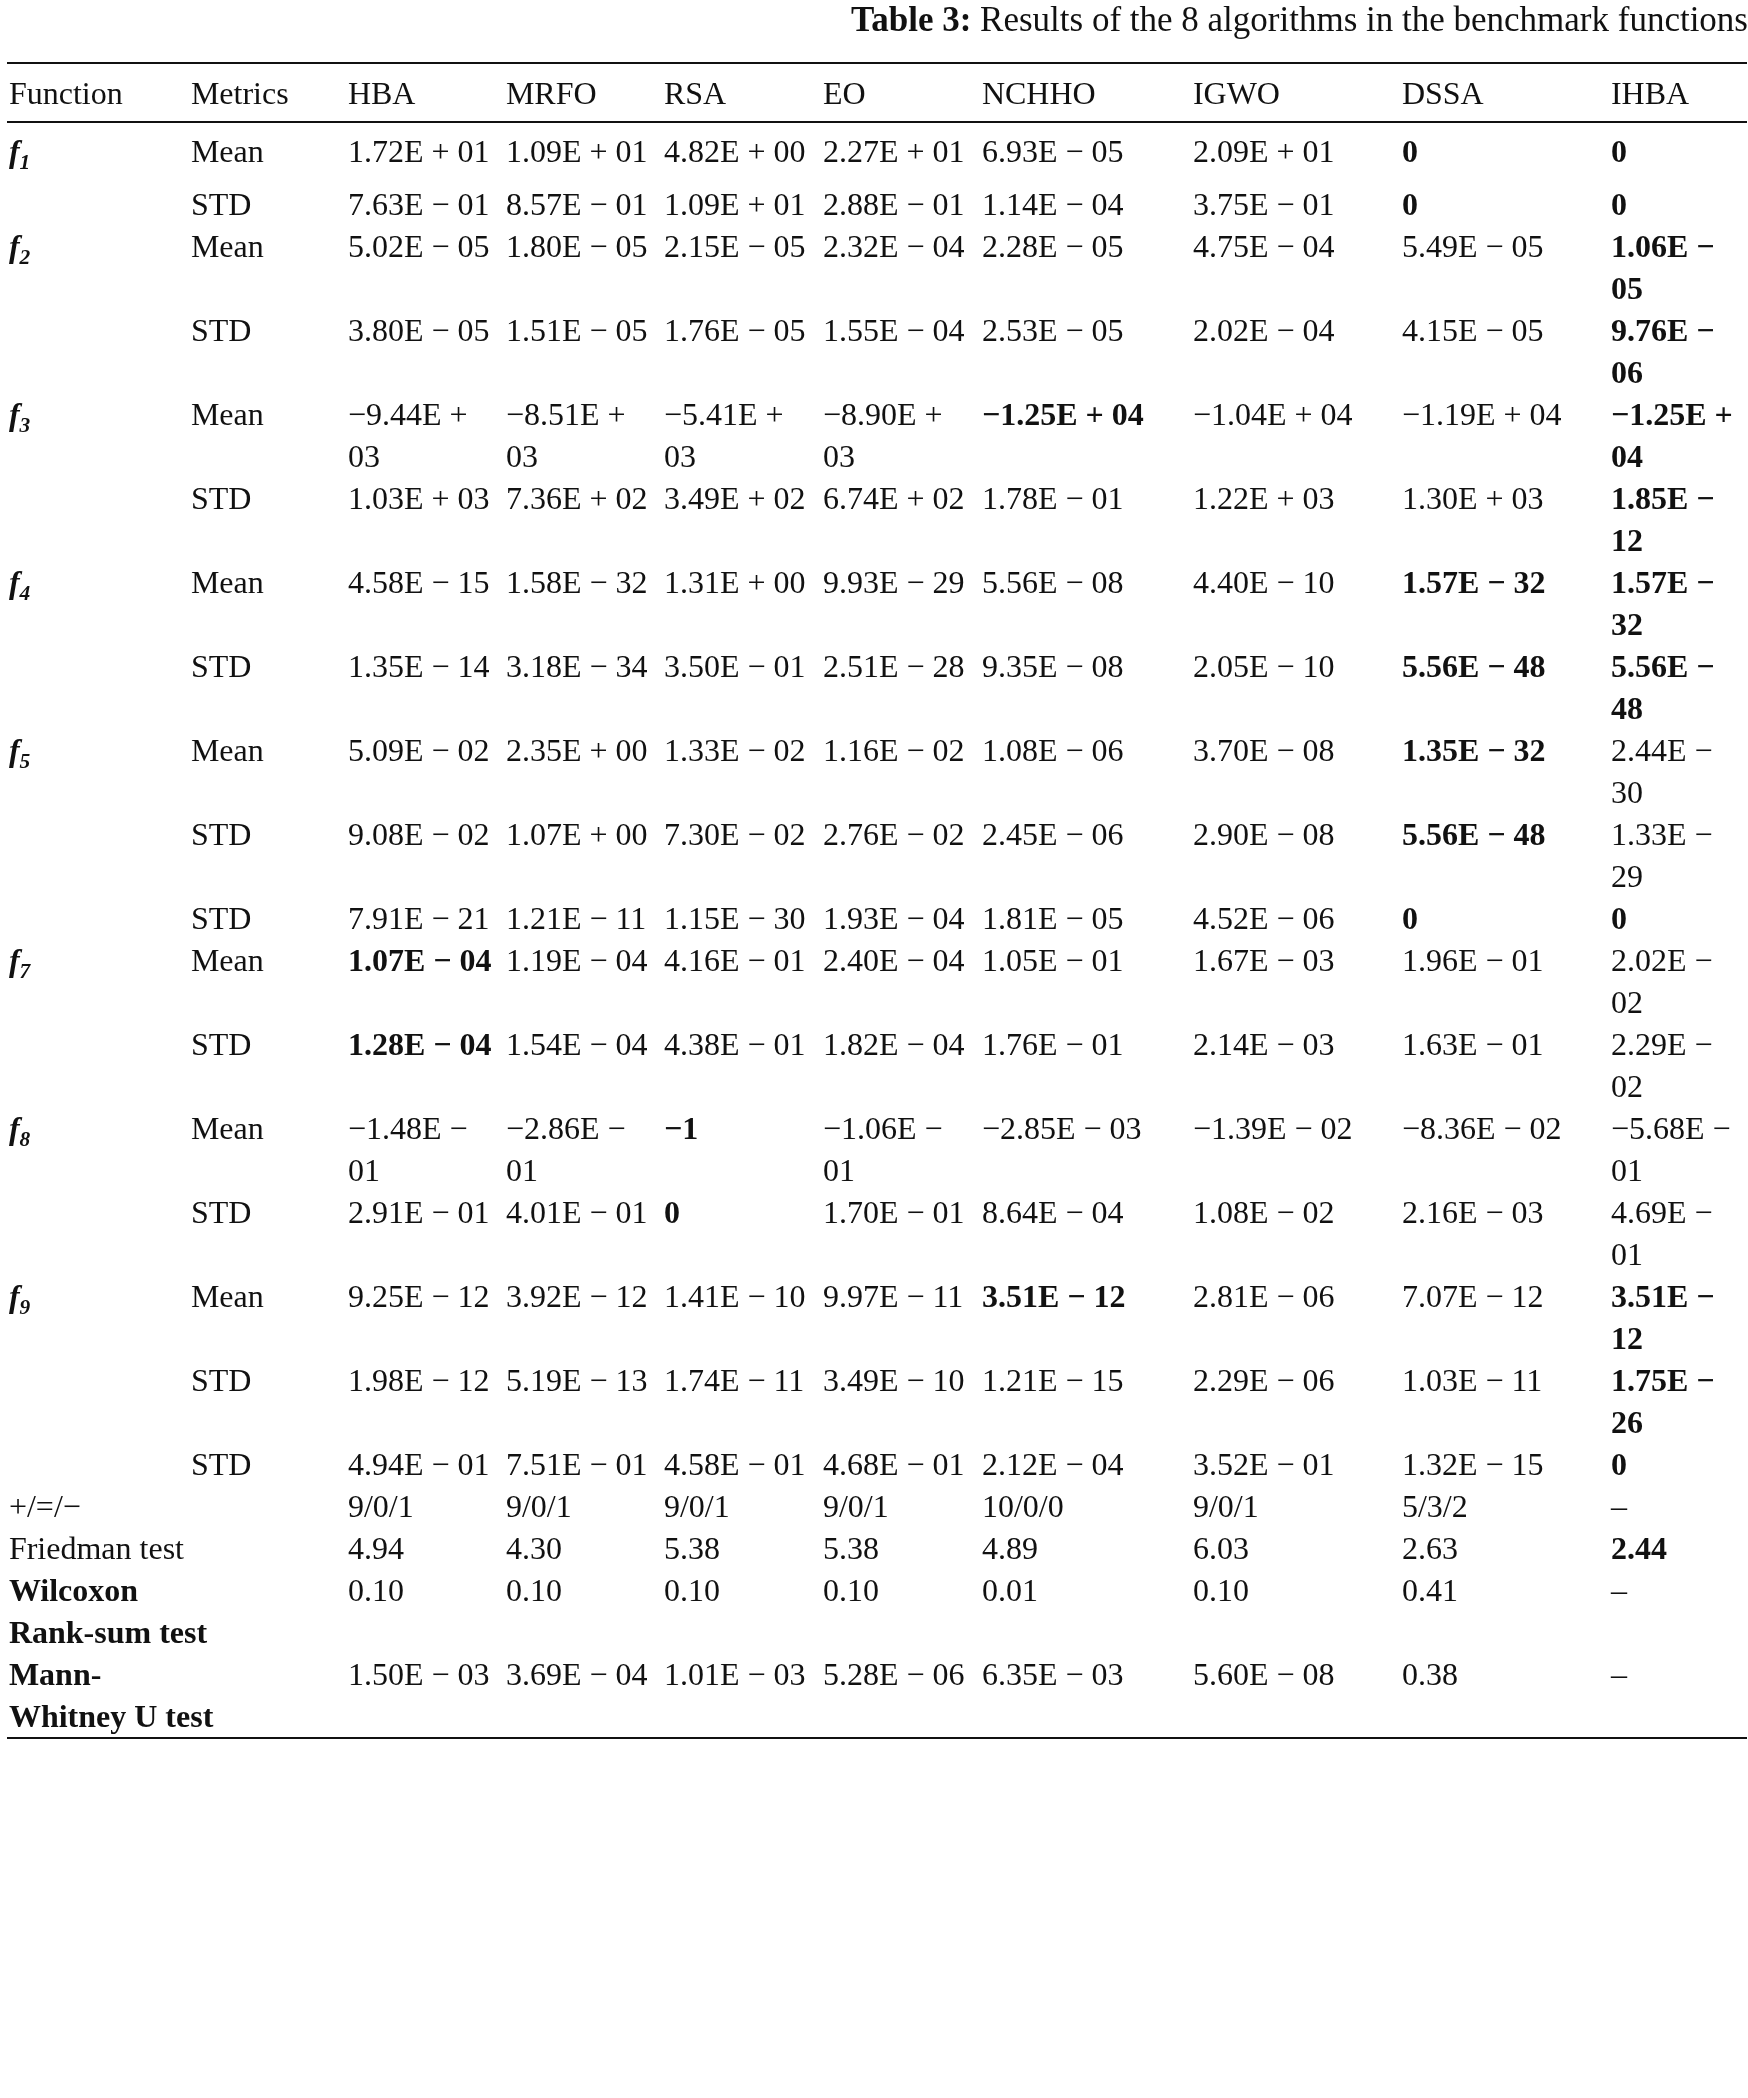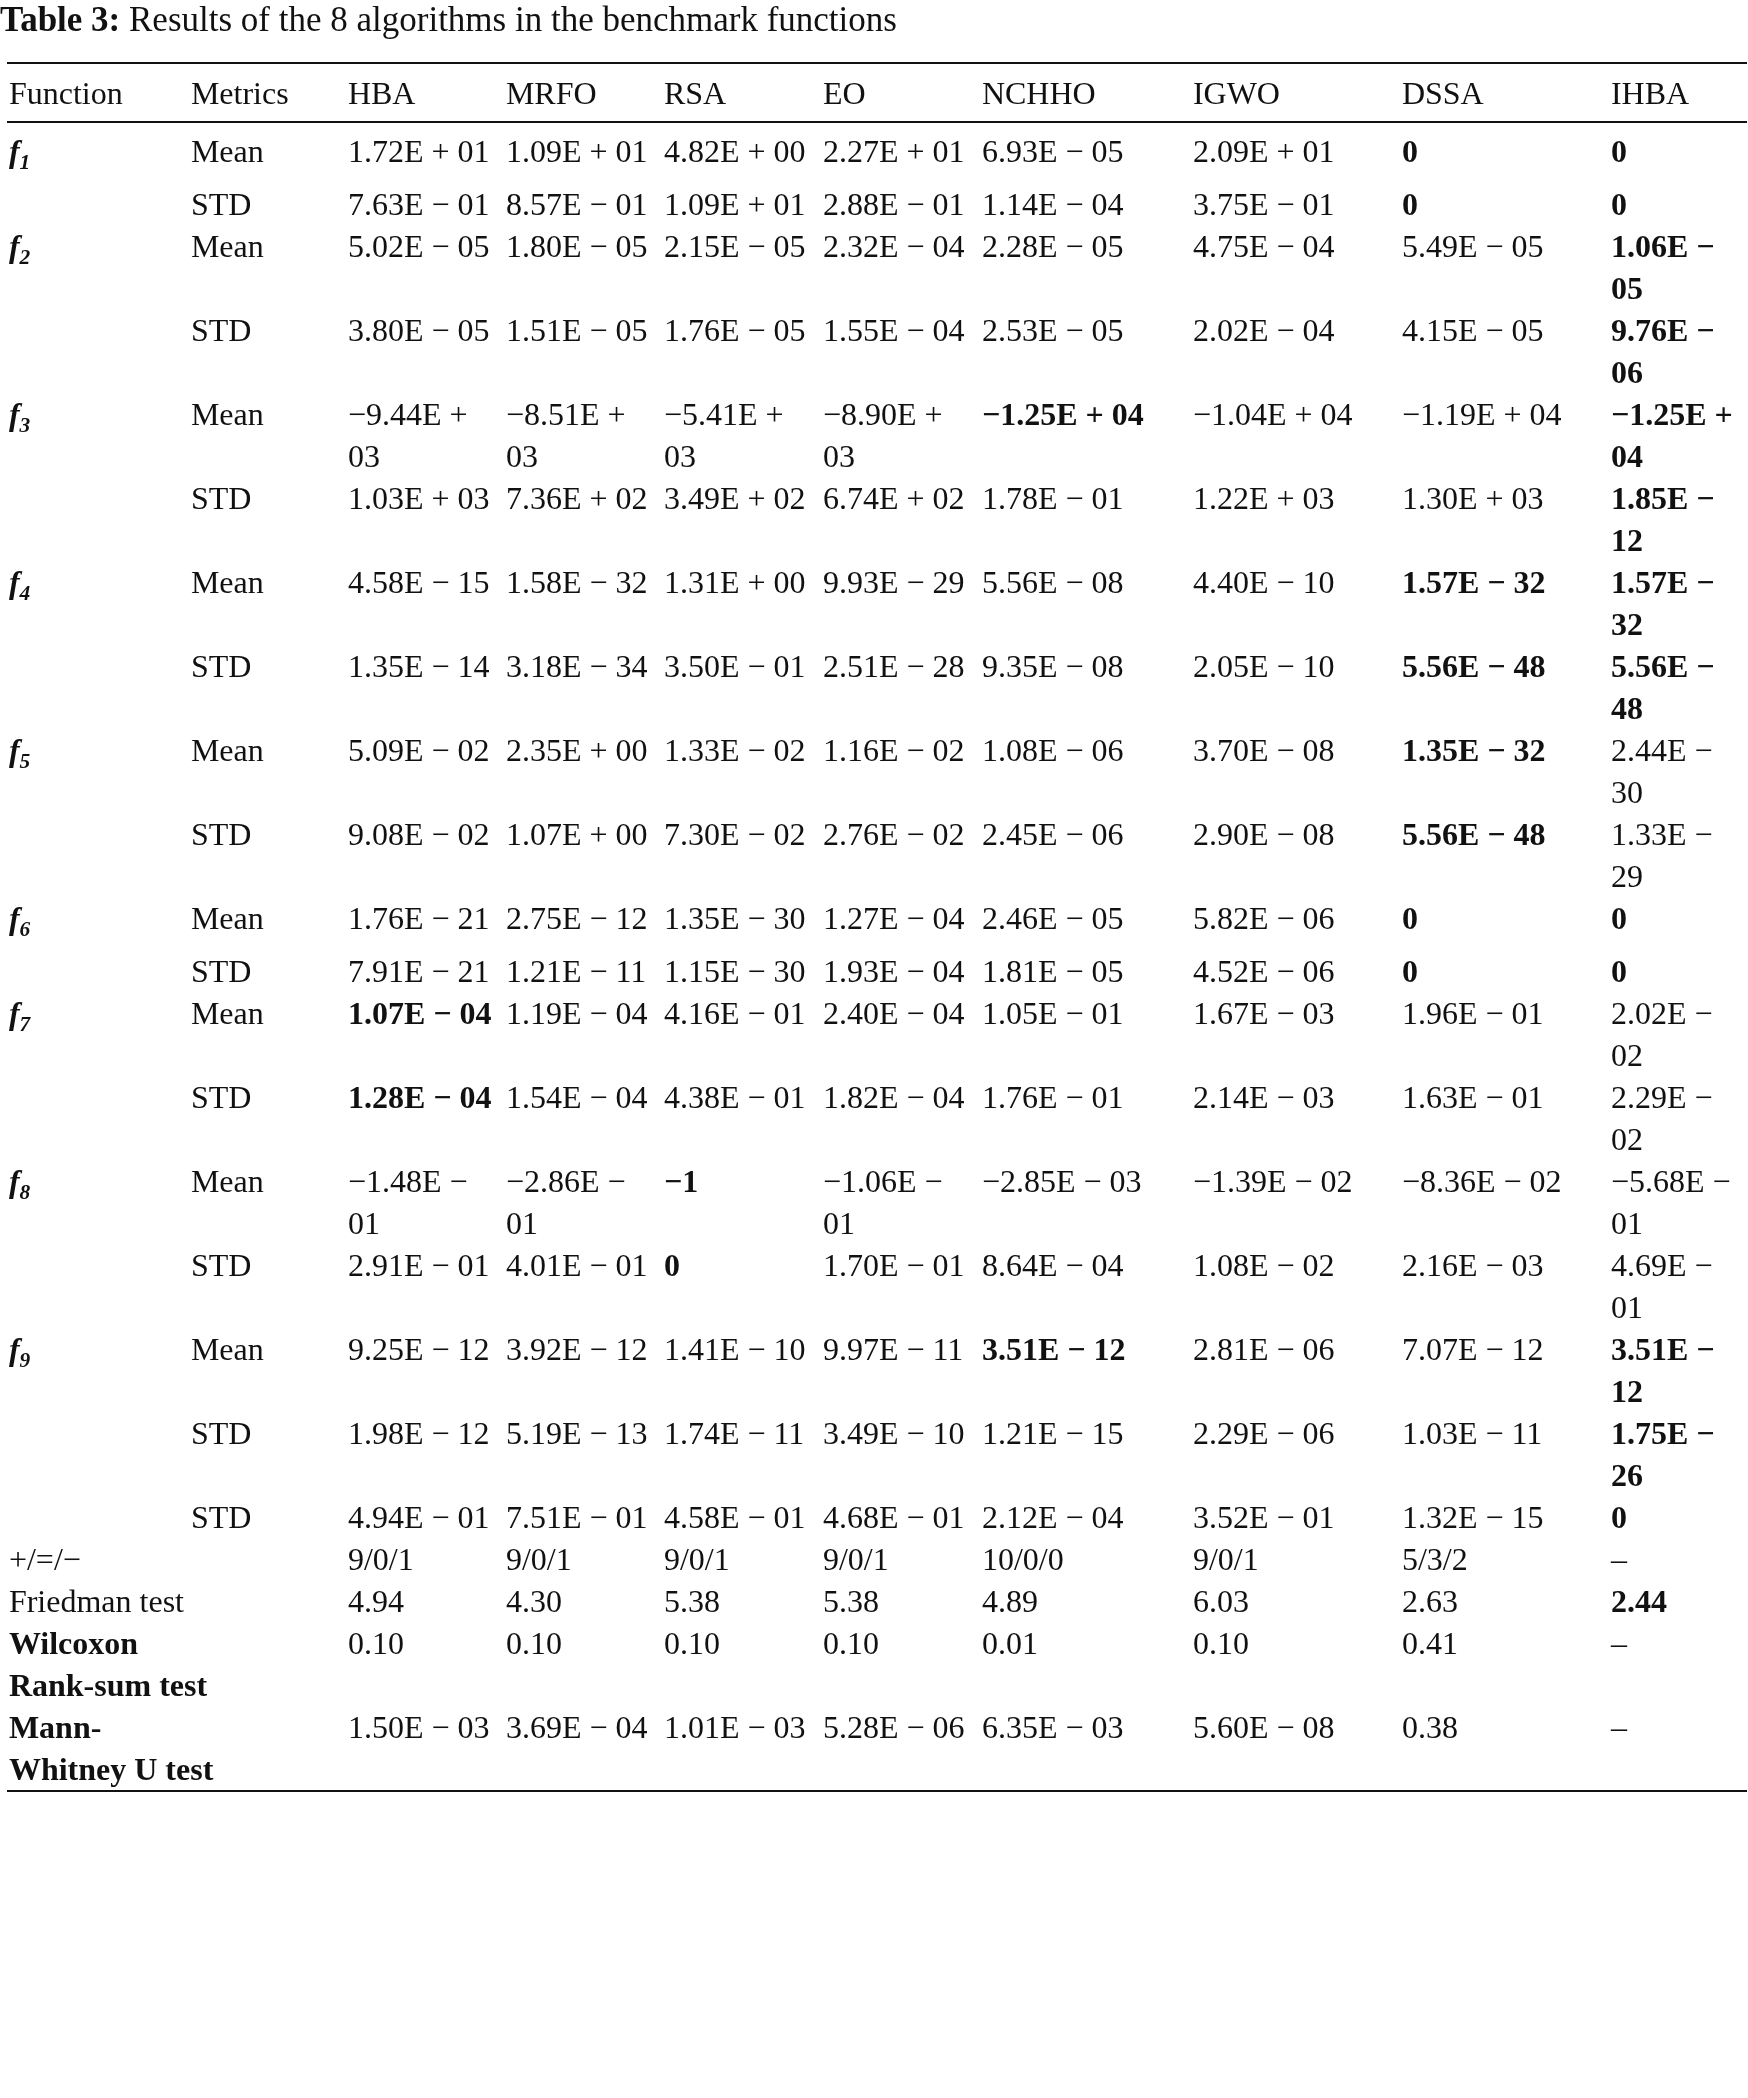--- a/index.html
+++ b/index.html
@@ -3,21 +3,21 @@
 <meta charset="utf-8">
 <style>
   html, body { margin: 0; padding: 0; background: #ffffff; }
   body {
     width: 1748px; height: 2099px; overflow: hidden; position: relative;
     font-family: "Liberation Serif", "DejaVu Serif", serif;
     color: #111111;
   }
   .caption {
     position: absolute; left: 0; top: 0; width: 1748px; height: 43px;
-    text-align: left; font-size: 35px; line-height: 39px;
+    text-align: right; font-size: 35px; line-height: 39px;
   }
   .caption b { font-weight: bold; }
   table.results {
     position: absolute; left: 7.1px; top: 62px; width: 1739px;
     border-collapse: collapse; table-layout: fixed;
     font-size: 32px; line-height: 42px;
   }
   table.results thead tr { border-top: 2.2px solid #111; border-bottom: 2.2px solid #111; margin-top: 30px; }
   table.results thead th { font-weight: normal; text-align: left; padding: 7.1px 0 7.1px 1.8px; height: 43px; vertical-align: middle; }
   table.results tbody tr.last { border-bottom: 2.2px solid #111; }
@@ -187,32 +187,20 @@
         <td>9.08E − 02</td>
         <td>1.07E + 00</td>
         <td>7.30E − 02</td>
         <td>2.76E − 02</td>
         <td>2.45E − 06</td>
         <td>2.90E − 08</td>
         <td class="bold">5.56E − 48</td>
         <td>1.33E − 29</td>
       </tr>
       <tr>
-        <td class="fn"><span>f</span><sub>6</sub></td>
-        <td>Mean</td>
-        <td>1.76E − 21</td>
-        <td>2.75E − 12</td>
-        <td>1.35E − 30</td>
-        <td>1.27E − 04</td>
-        <td>2.46E − 05</td>
-        <td>5.82E − 06</td>
-        <td class="bold">0</td>
-        <td class="bold">0</td>
-      </tr>
-      <tr>
         <td class="fn"><span></span><sub></sub></td>
         <td>STD</td>
         <td>7.91E − 21</td>
         <td>1.21E − 11</td>
         <td>1.15E − 30</td>
         <td>1.93E − 04</td>
         <td>1.81E − 05</td>
         <td>4.52E − 06</td>
         <td class="bold">0</td>
         <td class="bold">0</td>

